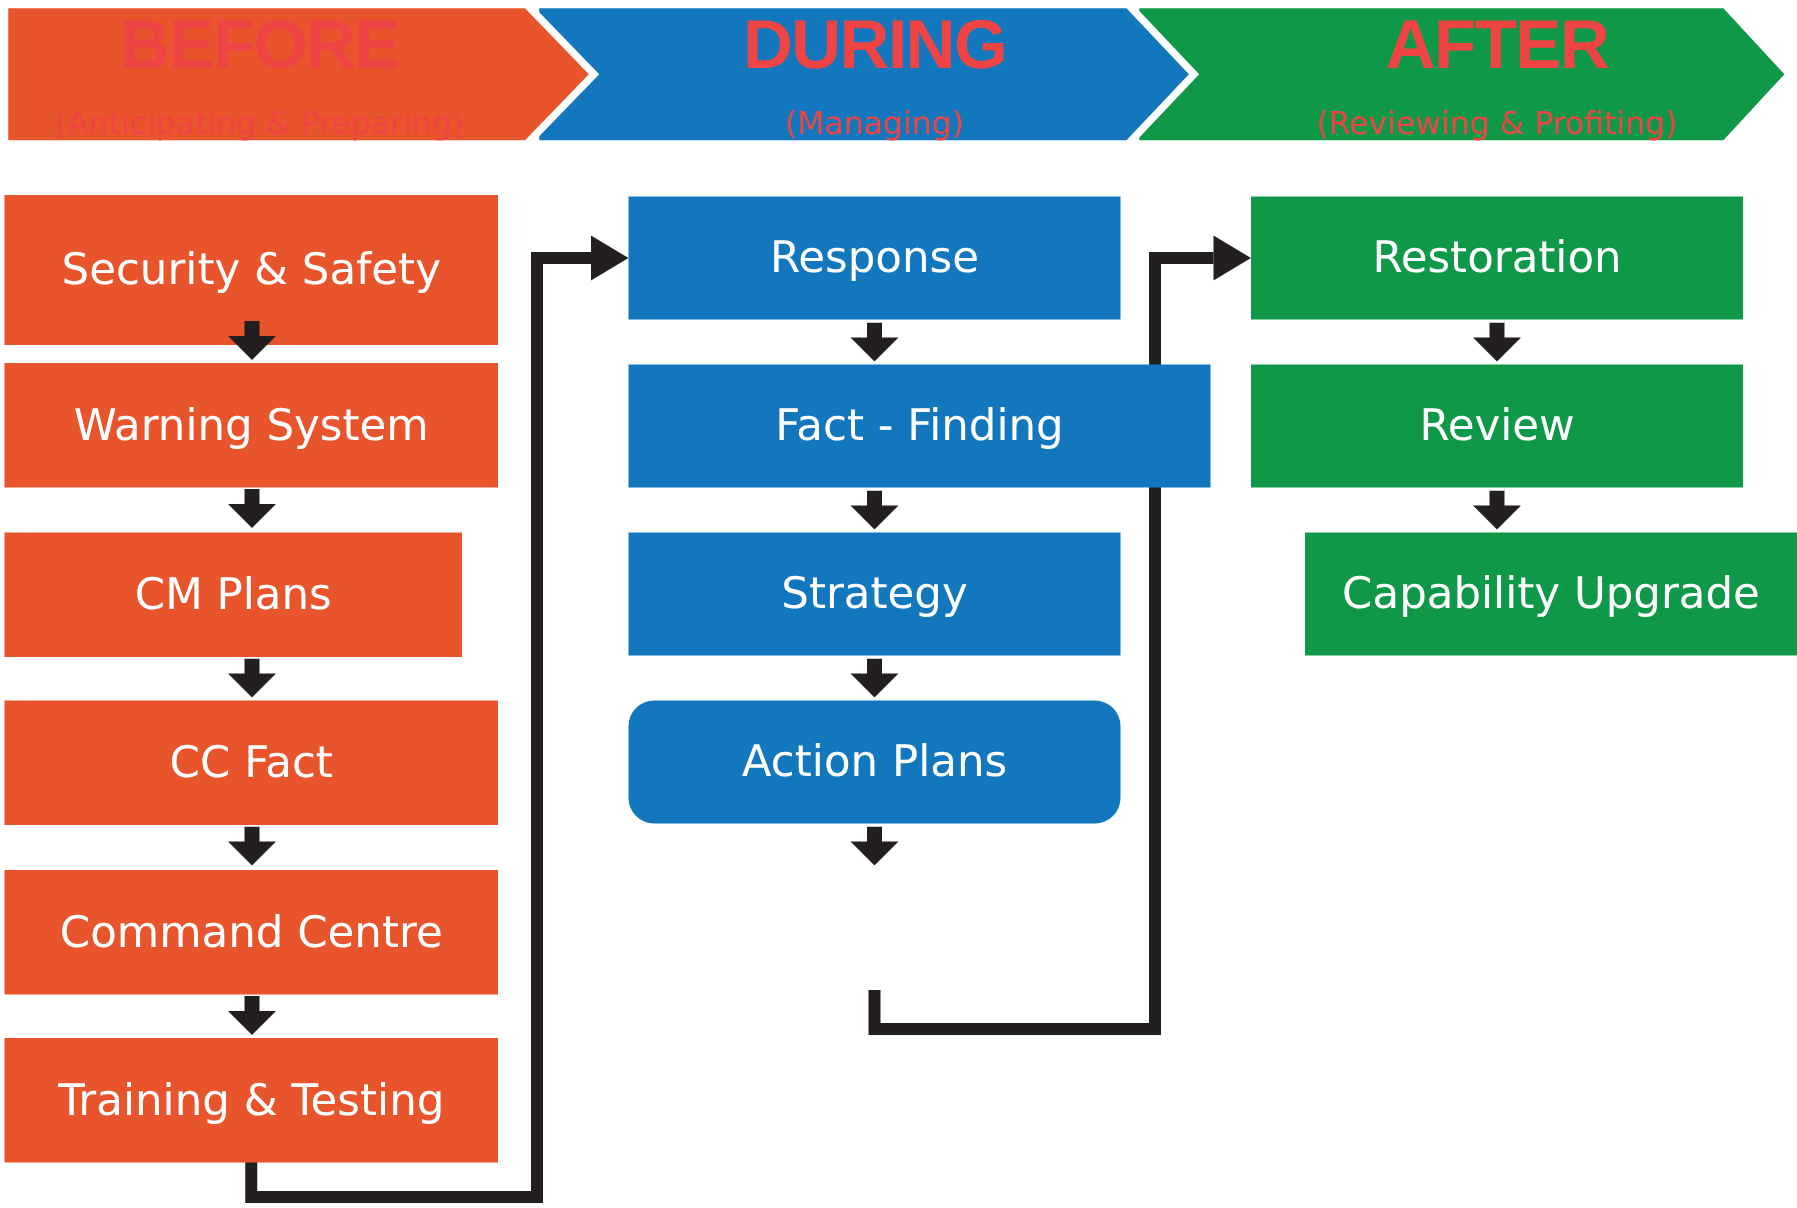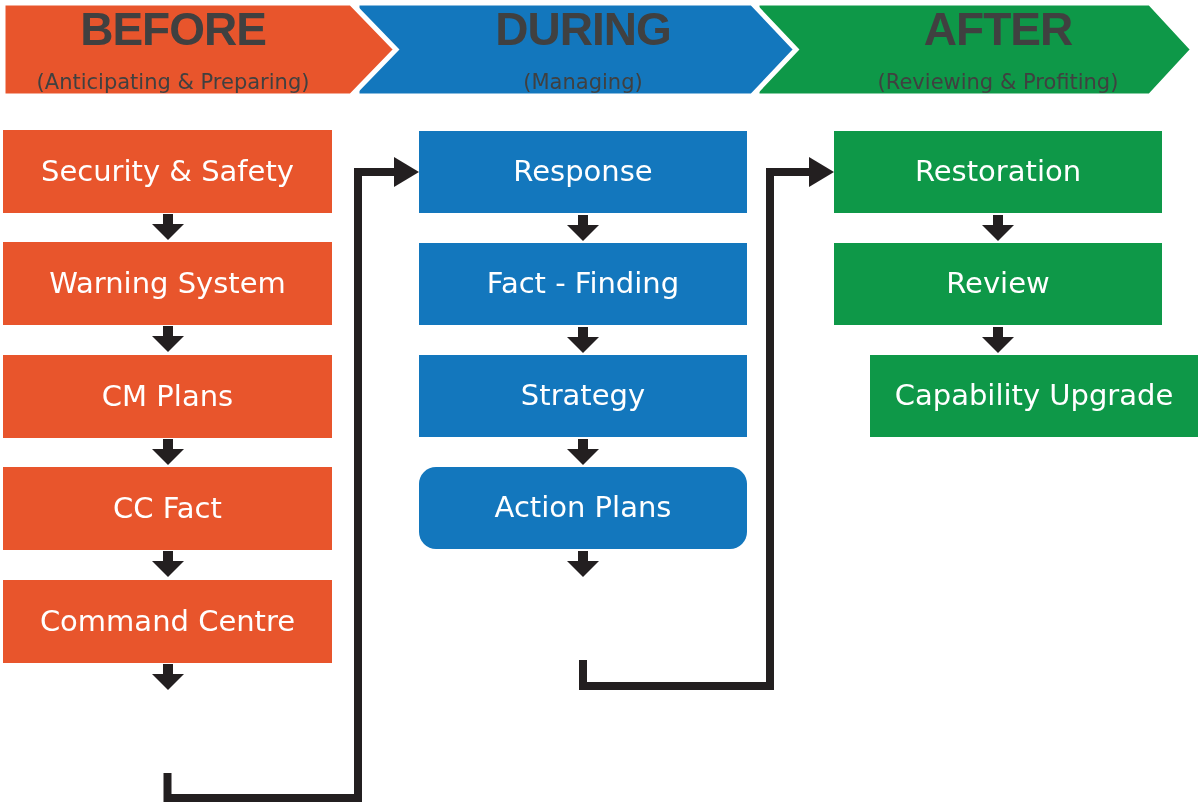--- a/index.html
+++ b/index.html
@@ -4,21 +4,21 @@
 <style>
   html,body { margin:0; padding:0; background:#ffffff; }
   .canvas {
     position:relative; width:1198px; height:805px; background:#ffffff;
     font-family:"DejaVu Sans", sans-serif; overflow:hidden;
   }
   .layer { position:absolute; left:0; top:0; }
   .hdr-text {
     position:absolute; top:3px; height:93px;
     display:flex; flex-direction:column; align-items:center; justify-content:center;
-    color:#404040; text-align:center; pointer-events:none;
+    color:#ef4444; text-align:center; pointer-events:none;
   }
   .hdr-title {
     font-family:"Liberation Sans", sans-serif; font-weight:bold;
     font-size:46px; line-height:1; letter-spacing:-1px;
   }
   .hdr-sub { font-size:21px; margin-top:20px; line-height:1; }
   .box {
     position:absolute; display:flex; align-items:center; justify-content:center;
     color:#fff; font-size:29px; line-height:1.1; text-align:center;
   }
@@ -49,28 +49,29 @@
   </div>
   <div class="hdr-text" style="left:419px; width:328px;">
     <div class="hdr-title">DURING</div>
     <div class="hdr-sub">(Managing)</div>
   </div>
   <div class="hdr-text" style="left:834px; width:328px;">
     <div class="hdr-title">AFTER</div>
     <div class="hdr-sub">(Reviewing &amp; Profiting)</div>
   </div>
 
-  <div class="box" style="left: 3px; top: 130px; width: 329px; height: 83px; background-color: rgb(232, 85, 44);">Security &amp; Safety</div>
+  <div class="box" style="left: 3px; top: 130px; width: 329px; height: 100px; background-color: rgb(232, 85, 44);">Security &amp; Safety</div>
   <div class="box" style="left: 3px; top: 242px; width: 329px; height: 83px; background-color: rgb(232, 85, 44);">Warning System</div>
-  <div class="box" style="left: 3px; top: 355px; width: 329px; height: 83px; background-color: rgb(232, 85, 44);">CM Plans</div>
+  <div class="box" style="left: 3px; top: 355px; width: 305px; height: 83px; background-color: rgb(232, 85, 44);">CM Plans</div>
   <div class="box" style="left: 3px; top: 467px; width: 329px; height: 83px; background-color: rgb(232, 85, 44);">CC Fact</div>
   <div class="box" style="left: 3px; top: 580px; width: 329px; height: 83px; background-color: rgb(232, 85, 44);">Command Centre</div>
+  <div class="box" style="left: 3px; top: 692px; width: 329px; height: 83px; background-color: rgb(232, 85, 44);">Training &amp; Testing</div>
 
   <div class="box" style="left: 419px; top: 131px; width: 328px; height: 82px; background-color: rgb(19, 119, 189);">Response</div>
-  <div class="box" style="left: 419px; top: 243px; width: 328px; height: 82px; background-color: rgb(19, 119, 189);">Fact - Finding</div>
+  <div class="box" style="left: 419px; top: 243px; width: 388px; height: 82px; background-color: rgb(19, 119, 189);">Fact - Finding</div>
   <div class="box" style="left: 419px; top: 355px; width: 328px; height: 82px; background-color: rgb(19, 119, 189);">Strategy</div>
   <div class="box" style="left: 419px; top: 467px; width: 328px; height: 82px; background-color: rgb(19, 119, 189); border-radius: 17px;">Action Plans</div>
 
   <div class="box" style="left: 834px; top: 131px; width: 328px; height: 82px; background-color: rgb(14, 152, 72);">Restoration</div>
   <div class="box" style="left: 834px; top: 243px; width: 328px; height: 82px; background-color: rgb(14, 152, 72);">Review</div>
   <div class="box" style="left: 870px; top: 355px; width: 328px; height: 82px; background-color: rgb(14, 152, 72);">Capability Upgrade</div>
 
   <svg class="down-arrow" style="left:150px; top:214px;" width="36" height="26" viewBox="0 0 36 26">
       <polygon points="13,0 23,0 23,10 34,10 18,26 2,10 13,10" fill="#231F20"></polygon>
     </svg>

